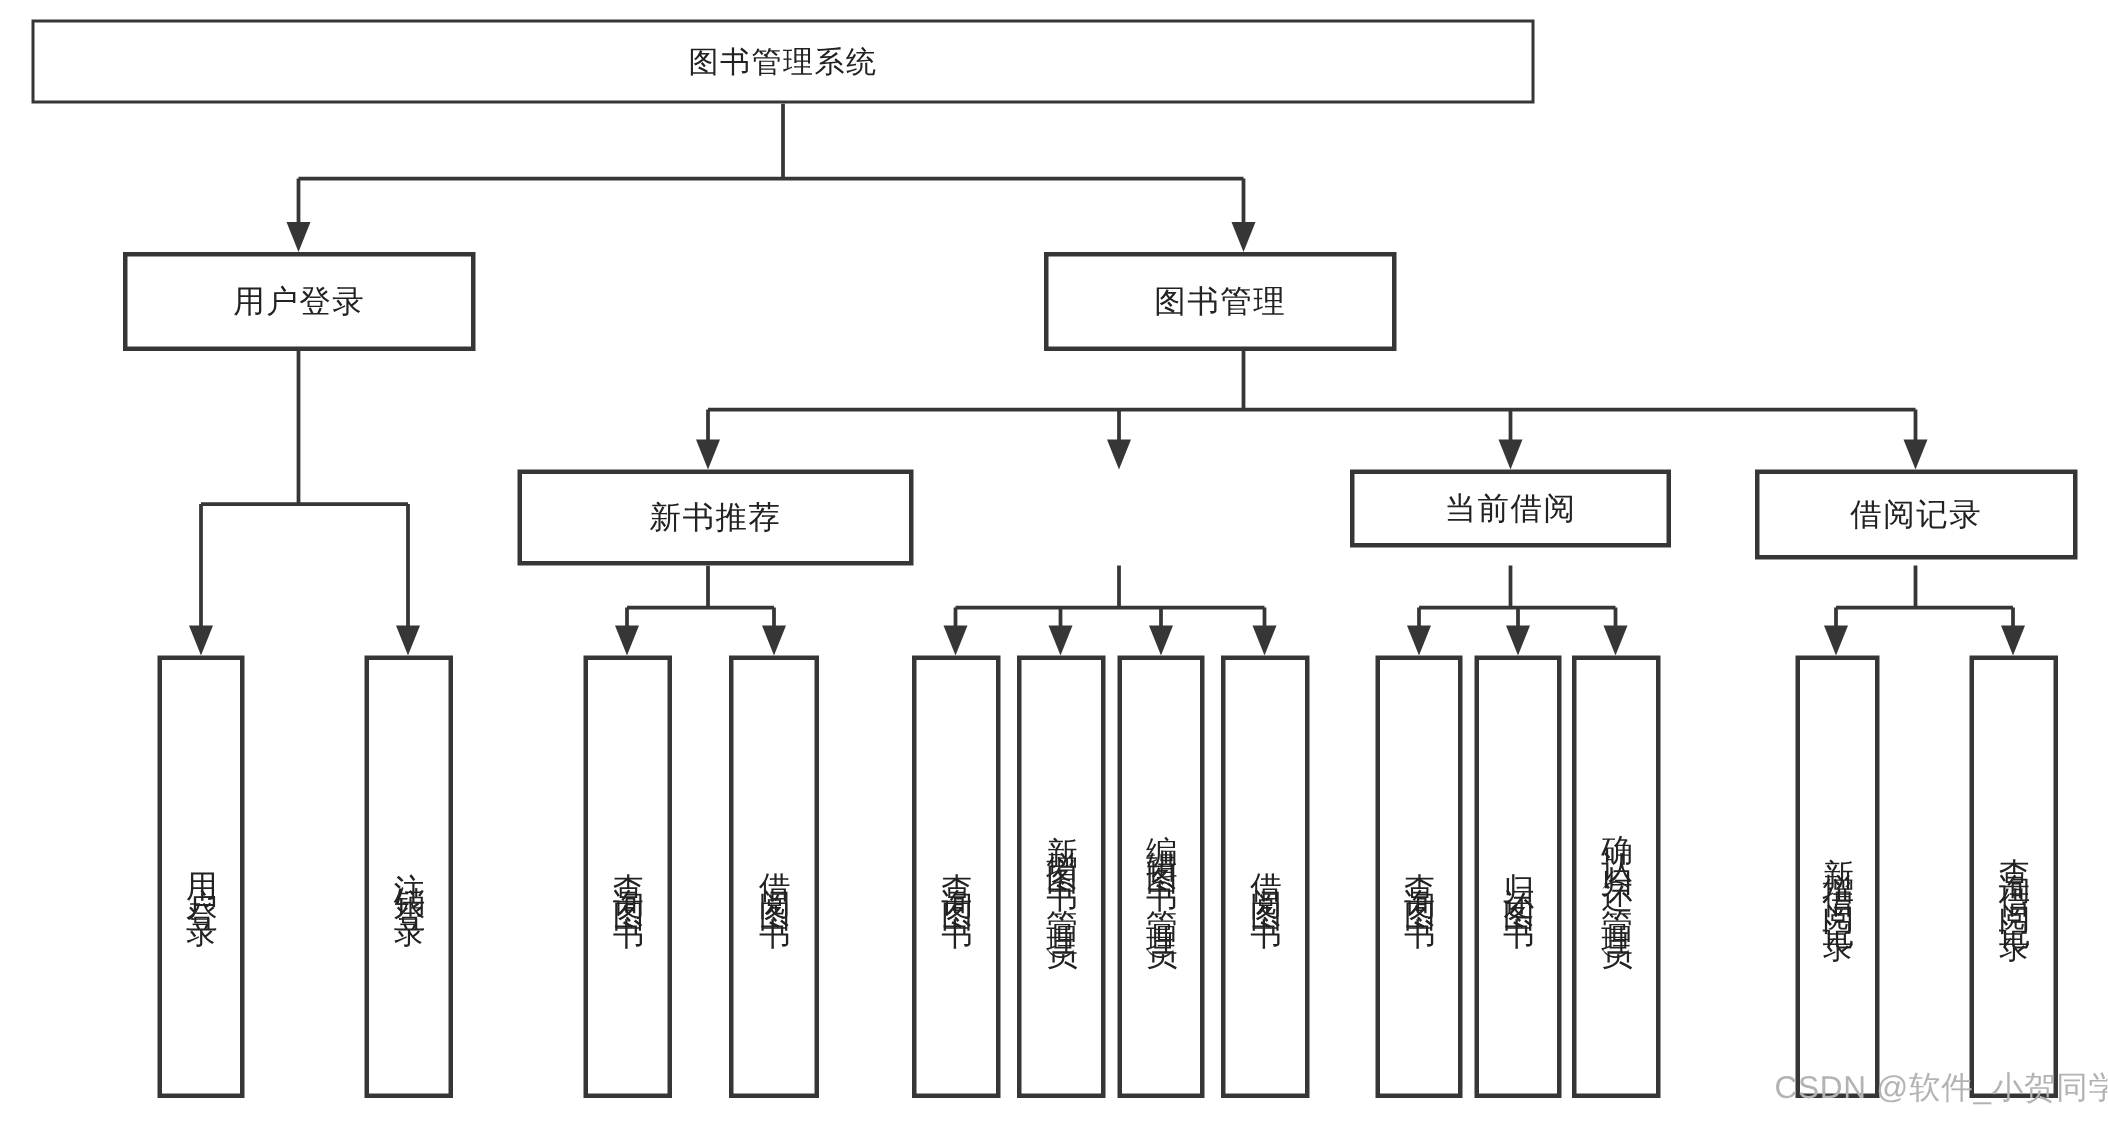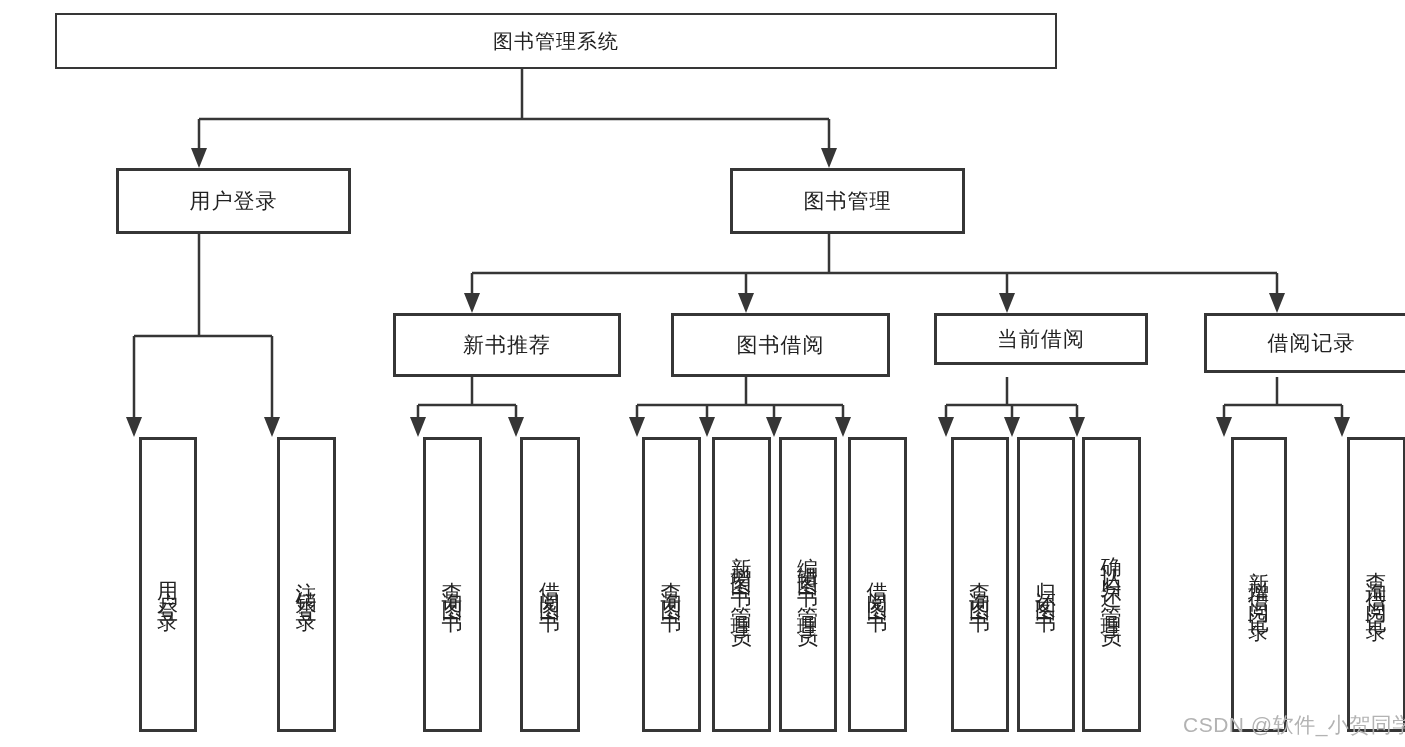--- a/index.html
+++ b/index.html
@@ -11,38 +11,37 @@
     overflow:hidden;
   }
   .wires{position:absolute;left:0;top:0;width:1405px;height:747px;}
   .node{
     position:absolute;
     box-sizing:border-box;
     border:3px solid #363636;
     background:#ffffff;
     display:flex;align-items:center;justify-content:center;
     color:#222222;
-    margin-left:34px;
   }
   .node.h span{font-size:21px;letter-spacing:1px;white-space:nowrap;}
   .node.v span{
     writing-mode:vertical-rl;
     font-size:21px;
     letter-spacing:10px;
     line-height:1;
     white-space:nowrap;
   }
   
   #n-root{left:21px;top:13px;width:1002px;height:56px;border-width:2.5px;}
   #n-root span{font-size:20px;}
   
   #n-user{left:82px;top:168px;width:235px;height:66px;}
   #n-mgmt{left:696px;top:168px;width:235px;height:66px;}
   
-  #n-nbr{left:359px;top:313px;width:228px;height:64px;align-items:center;}
+  #n-nbr{left:345px;top:313px;width:264px;height:64px;align-items:center;}
   #n-bb{left:637px;top:313px;width:219px;height:64px;}
   #n-cb{left:900px;top:313px;width:214px;height:52px;}
   #n-br{left:1170px;top:313px;width:215px;height:60px;}
   
   .leaf{top:437px;height:295px;}
   #n-l1{left:105px;width:58px;}
   #n-l2{left:243px;width:59px;}
   #n-l3{left:389px;width:59px;}
   #n-l4{left:486px;width:60px;}
   #n-l5{left:608px;width:59px;}
@@ -126,23 +125,20 @@
   <div class="node h" id="n-user">
     <span>用户登录</span>
   </div>
   <div class="node h" id="n-mgmt">
     <span>图书管理</span>
   </div>
 
   <div class="node h" id="n-nbr">
     <span>新书推荐</span>
   </div>
-  <div class="node h" id="n-bb">
-    <span>图书借阅</span>
-  </div>
   <div class="node h" id="n-cb">
     <span>当前借阅</span>
   </div>
   <div class="node h" id="n-br">
     <span>借阅记录</span>
   </div>
 
   <div class="node v leaf" id="n-l1">
     <span>用户登录</span>
   </div>

